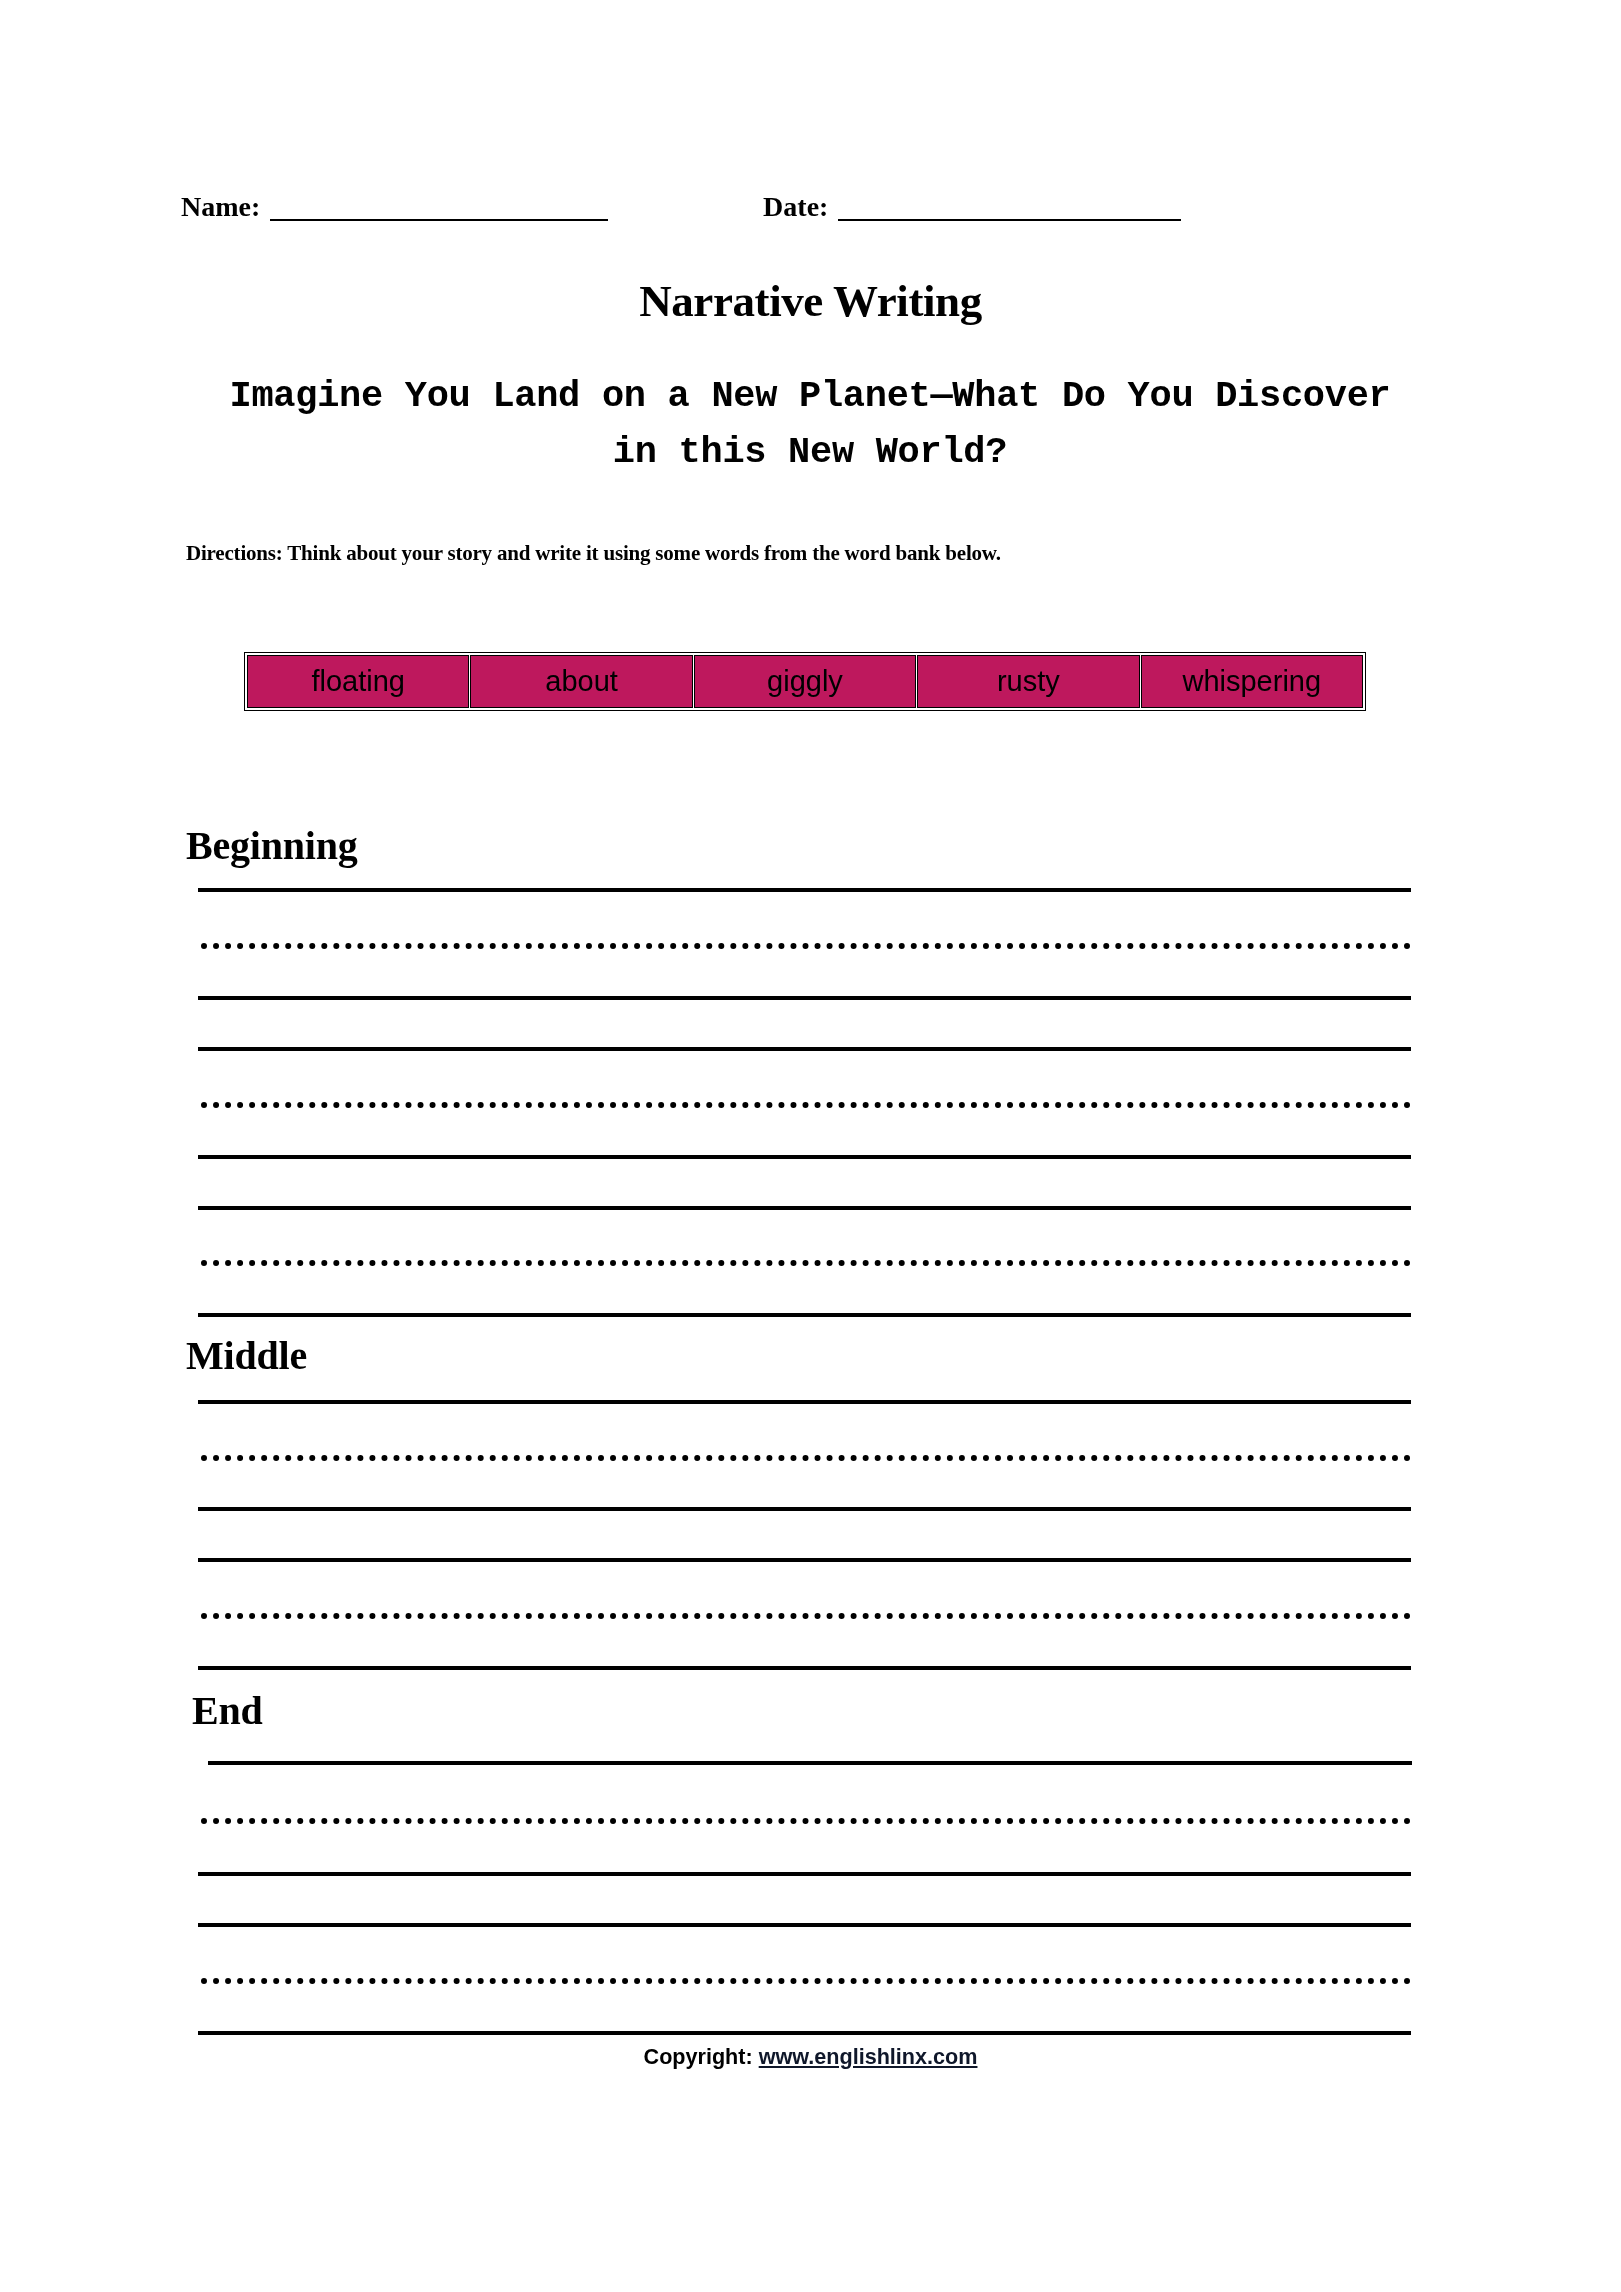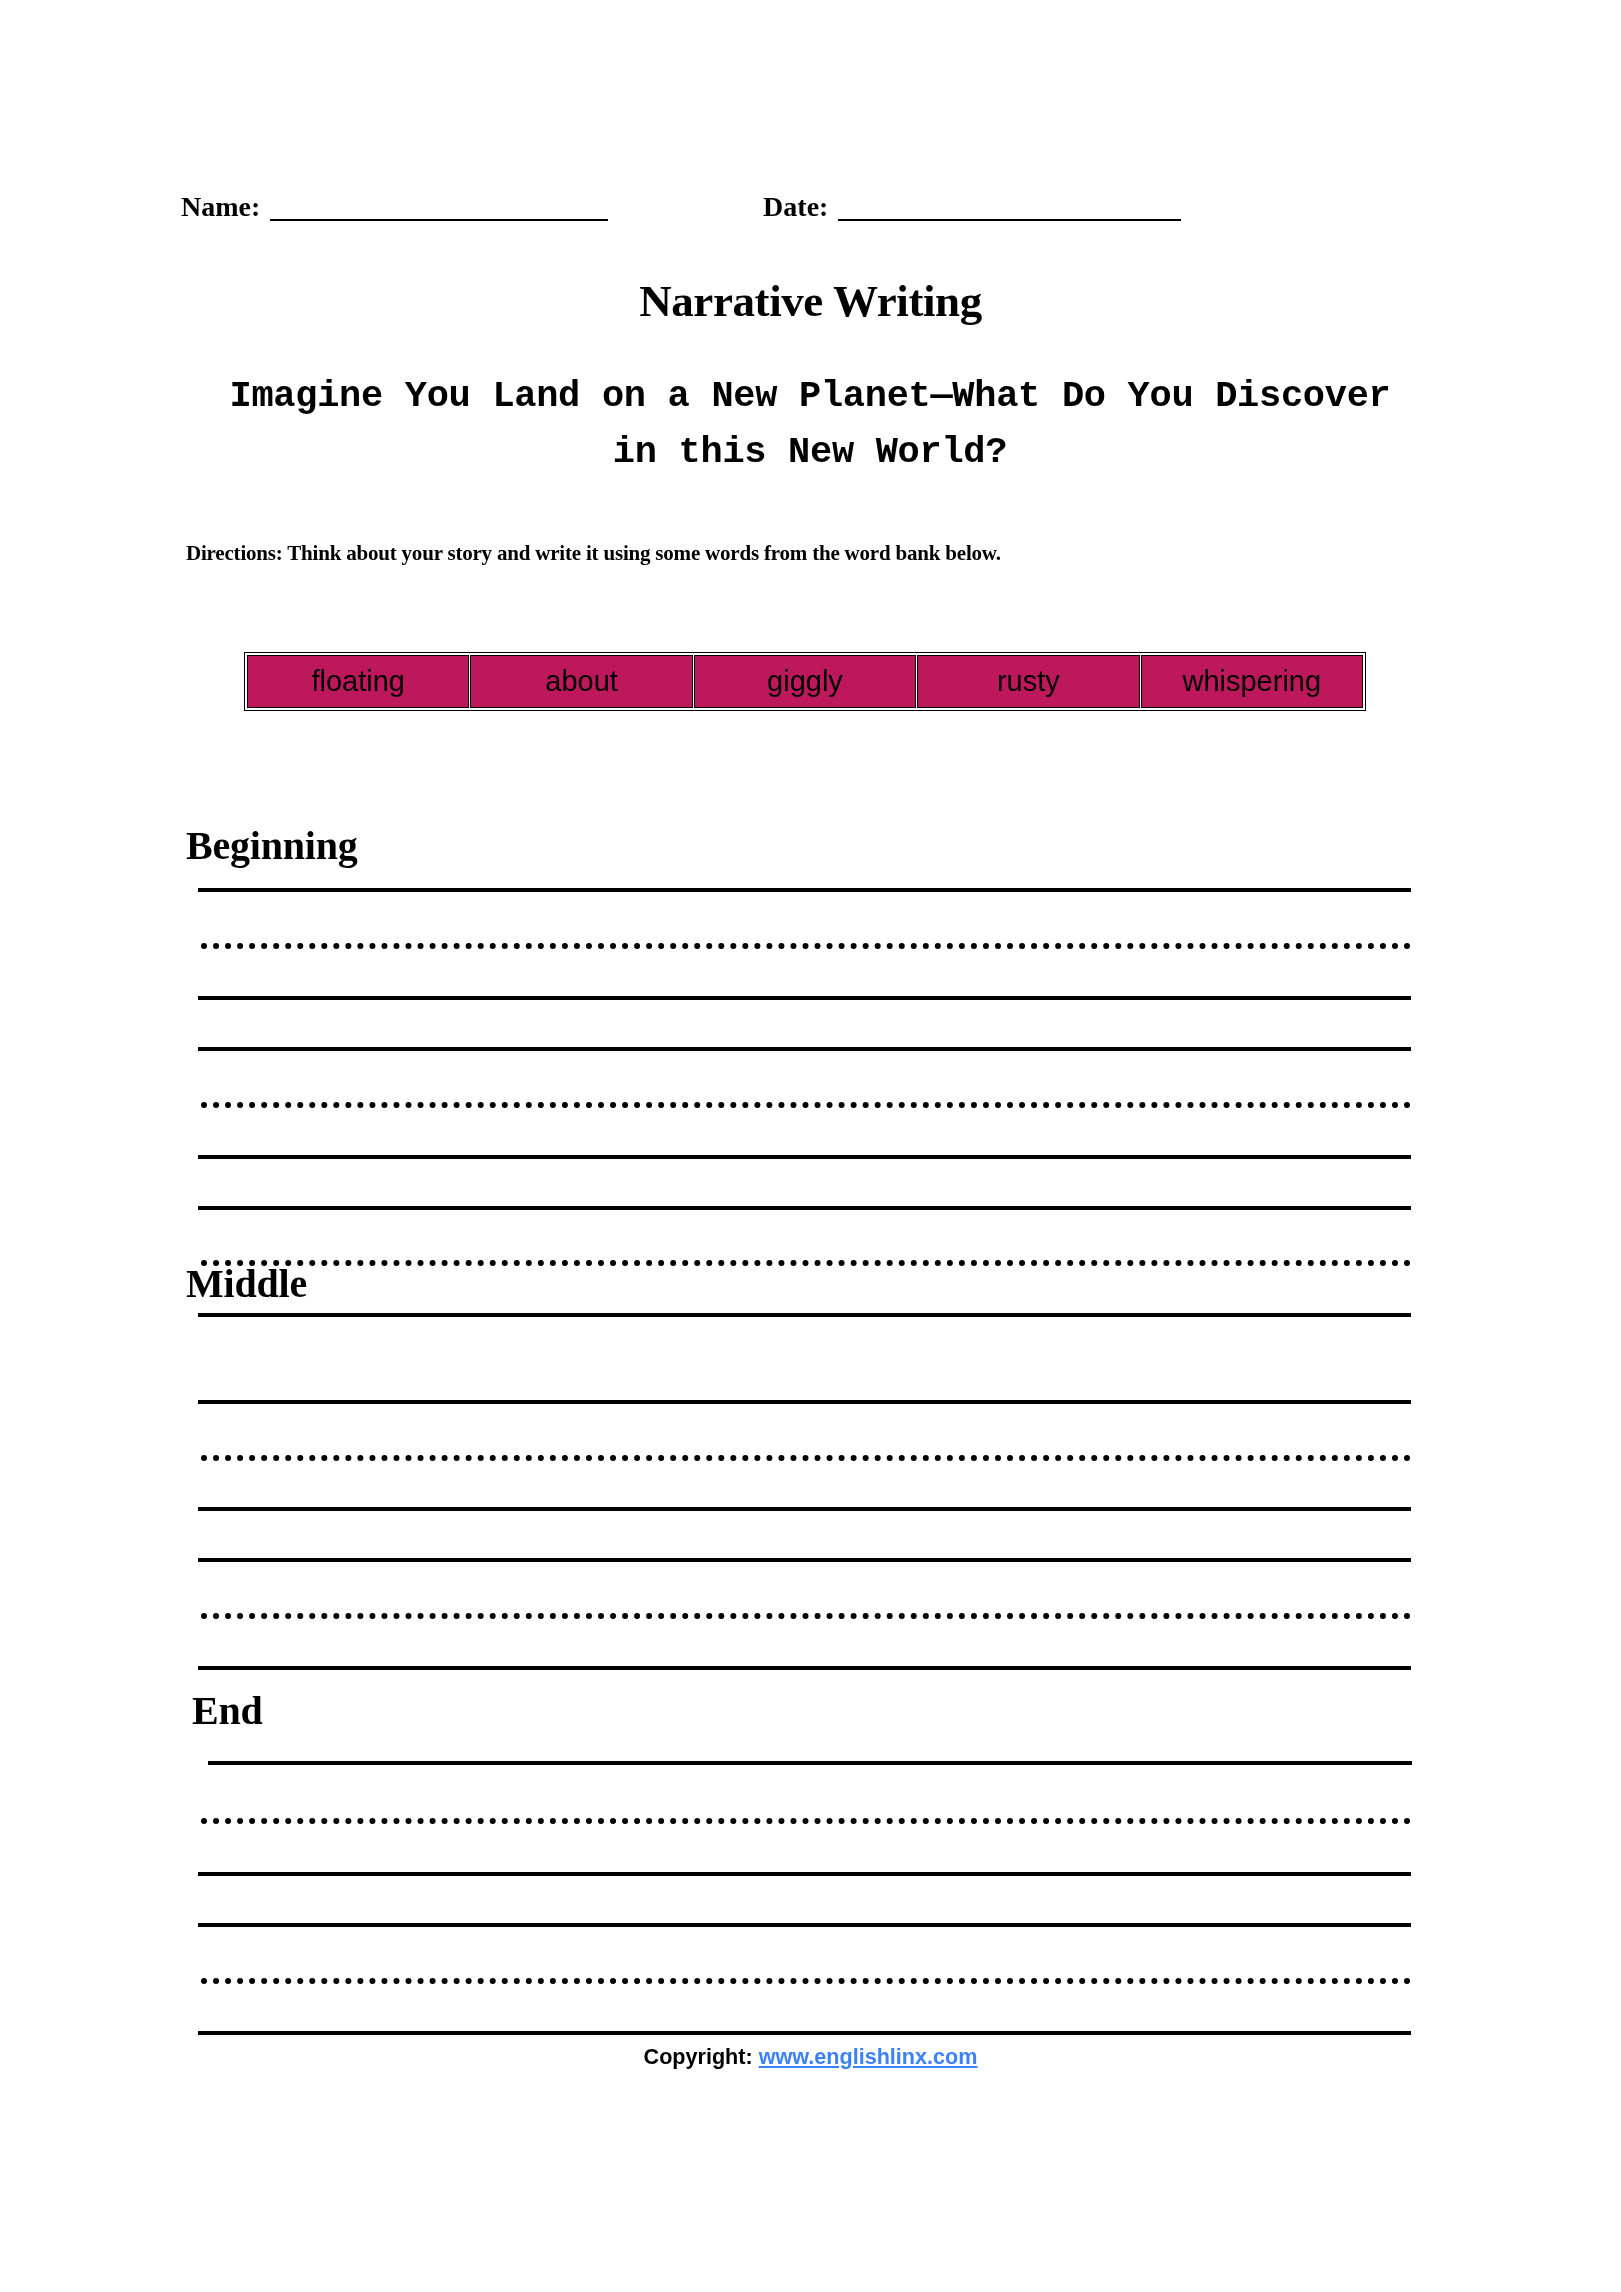--- a/index.html
+++ b/index.html
@@ -150,21 +150,21 @@
     top: 2044px;
     width: 1621px;
     text-align: center;
     font-family: "Liberation Sans", sans-serif;
     font-weight: bold;
     font-size: 21.6px;
     line-height: 25.5px;
   }
   .footer .cr-label { color: #000000; }
   .footer .cr-link {
-    color: #3b82f6;
+    color: #0f172a;
     text-decoration: underline;
   }
 </style>
 </head>
 <body>
 
 <div class="page">
 
   <div class="header-row">
     <div class="field name-field">
@@ -201,21 +201,21 @@
   <div class="rule solid" style="left:198px; top:888px;  width:1213px;"></div>
   <div class="rule dotted" style="left:201px; top:943px;  width:1210px;"></div>
   <div class="rule solid" style="left:198px; top:996px; width:1213px;"></div>
   <div class="rule solid" style="left:198px; top:1047px; width:1213px;"></div>
   <div class="rule dotted" style="left:201px; top:1102px; width:1210px;"></div>
   <div class="rule solid" style="left:198px; top:1155px; width:1213px;"></div>
   <div class="rule solid" style="left:198px; top:1206px; width:1213px;"></div>
   <div class="rule dotted" style="left:201px; top:1260px; width:1210px;"></div>
   <div class="rule solid" style="left:198px; top:1313px; width:1213px;"></div>
 
-  <div class="section-heading" style="left:186px; top:1266px;">Middle</div>
+  <div class="section-heading" style="left:186px; top:1338px;">Middle</div>
 
   <div class="rule solid" style="left:198px; top:1400px; width:1213px;"></div>
   <div class="rule dotted" style="left:201px; top:1455px; width:1210px;"></div>
   <div class="rule solid" style="left:198px; top:1507px; width:1213px;"></div>
   <div class="rule solid" style="left:198px; top:1558px; width:1213px;"></div>
   <div class="rule dotted" style="left:201px; top:1613px; width:1210px;"></div>
   <div class="rule solid" style="left:198px; top:1666px; width:1213px;"></div>
 
   <div class="section-heading" style="left:192px; top:1693px;">End</div>
 

